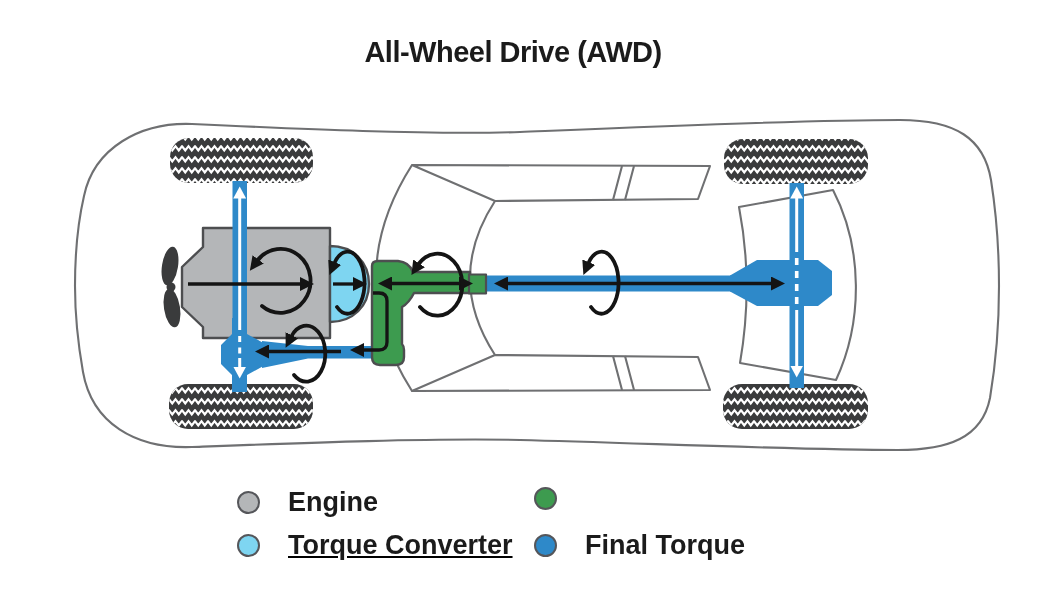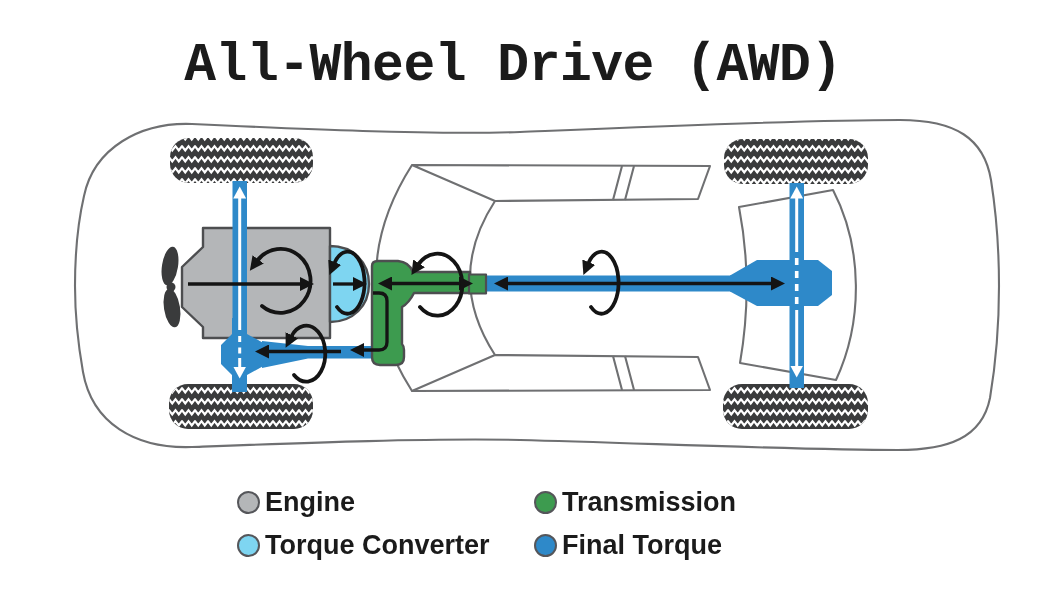--- a/index.html
+++ b/index.html
@@ -2,25 +2,25 @@
 <html><head>
 <meta charset="utf-8">
 <style>
   html,body{margin:0;padding:0;}
   body{
     width:1064px;height:611px;position:relative;background:#ffffff;
     font-family:"Liberation Sans","DejaVu Sans",sans-serif;overflow:hidden;
   }
   .title{
     position:absolute;top:36px;left:0;width:1026px;text-align:center;
-    font-size:53px;font-weight:700;color:#1b1b1b;letter-spacing:-0.5px;font-family:Liberation Mono, monospace;
+    font-size:29px;font-weight:700;color:#1b1b1b;letter-spacing:-0.5px;
   }
   svg.diagram{position:absolute;left:0;top:0;}
   .legend-item{
-    position:absolute;display:flex;align-items:center;gap:5px;text-align:center;
+    position:absolute;display:flex;align-items:center;gap:28px;text-align:center;
   }
   .swatch{
     width:23px;height:23px;border-radius:50%;
     border:2.4px solid #55565a;box-sizing:border-box;flex:0 0 auto;
   }
   .legend-label{
     font-size:27px;font-weight:700;color:#1b1b1b;white-space:nowrap;
   }
   
   .outline-line{fill:none;stroke-width:2.1px;stroke-linejoin:round;}
@@ -133,25 +133,24 @@
     <path class="rot" d="M 294,375 A 19,28 0 1 0 291,337" marker-end="url(#ab)"></path>
     <path class="rot" d="M 591,307 A 17,31 0 1 0 588,264" marker-end="url(#ab)"></path>
   </g>
 </svg>
 
 <div>
   <div class="legend-item" style="left:237px;top:487px;">
     <span class="swatch" style="background-color: rgb(180, 182, 184);"></span>
     <span class="legend-label">Engine</span>
   </div>
-  <div class="legend-item" style="left:237px;top:530px;">
+  <div class="legend-item" style="left:237px;top:530px;text-decoration:underline;">
     <span class="swatch" style="background-color: rgb(126, 213, 241);"></span>
     <span class="legend-label">Torque Converter</span>
   </div>
   <div class="legend-item" style="left:534px;top:487px;">
     <span class="swatch" style="background-color: rgb(61, 155, 79);"></span>
-    <span class="legend-label">Transmission</span>
   </div>
   <div class="legend-item" style="left:534px;top:530px;">
     <span class="swatch" style="background-color: rgb(46, 137, 201);"></span>
     <span class="legend-label">Final Torque</span>
   </div>
 </div>
 
 </body></html>

